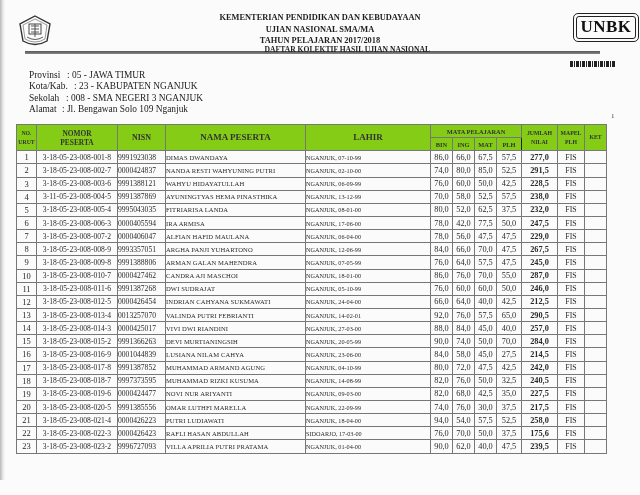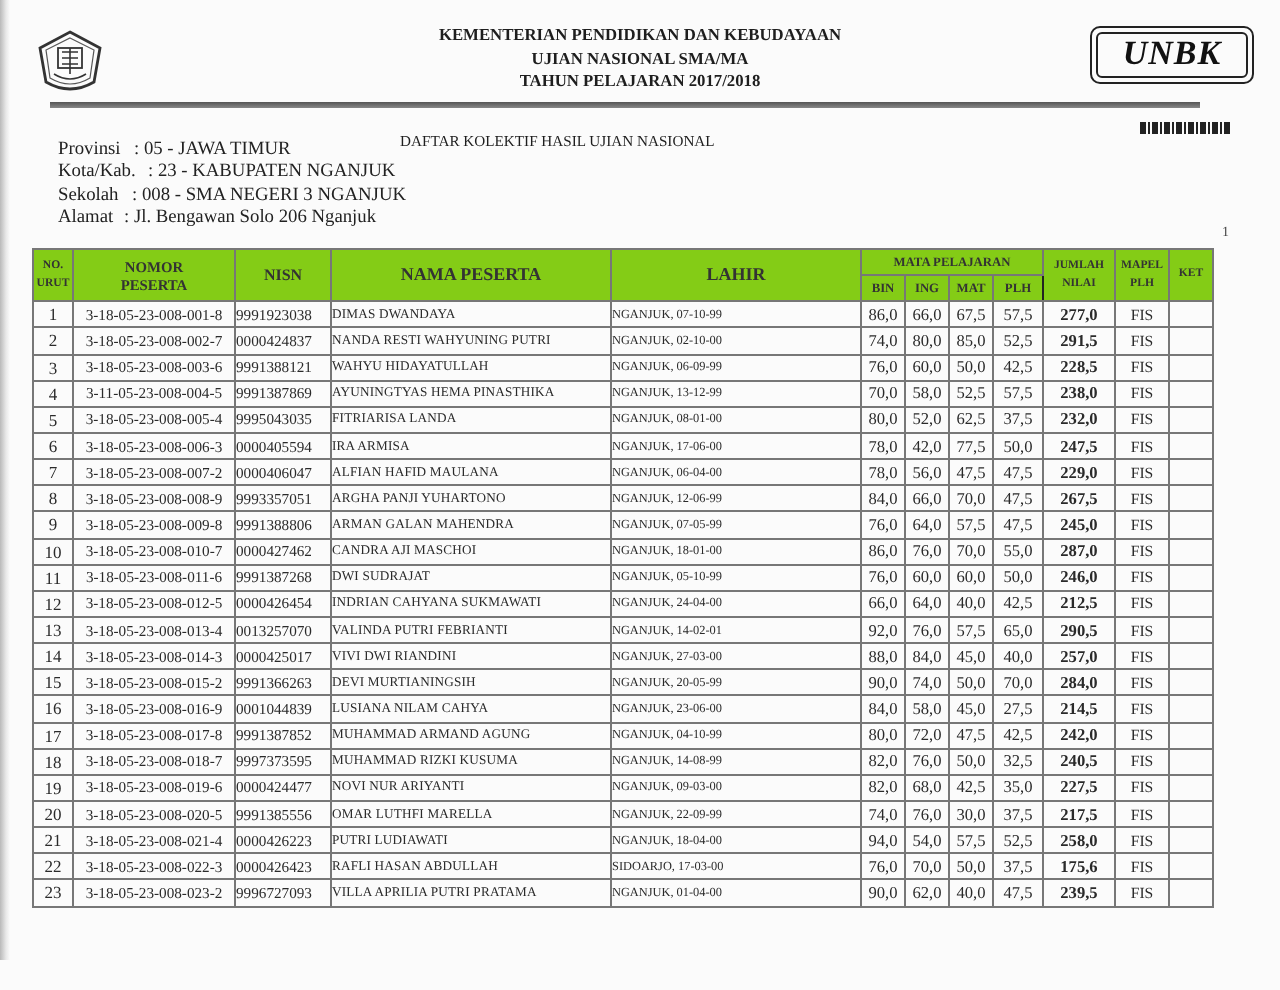--- a/index.html
+++ b/index.html
@@ -15,37 +15,36 @@
     background:linear-gradient(to right,#b9b9b9,#e8e8e8 60%,#fbfbfb);
   }
   .logo {
     position:absolute; left:18px; top:15px; width:34px; height:32px;
   }
   .header-titles {
     position:absolute; left:160px; top:12px; width:320px; text-align:center;
     font-weight:bold; font-size:8.4px; line-height:11.5px; color:#1e1e1e;
   }
   .unbk {
-    position:absolute; left:545px; top:13px; width:82px; height:29px;
+    position:absolute; left:573px; top:13px; width:66px; height:29px;
     border:1.5px solid #222; border-radius:5px; box-sizing:border-box;
     padding:2px;
-    font-style:italic;
   }
   .unbk-inner {
     width:100%; height:100%; border:1px solid #222; border-radius:3px; box-sizing:border-box;
     font-weight:bold; font-size:17px; line-height:20px; text-align:center; letter-spacing:0.5px;
     color:#111;
   }
   .rule {
     position:absolute; left:25px; top:51px; width:575px; height:3px;
     background:linear-gradient(#555,#888);
   }
   .doc-title {
-    position:absolute; left:200px; top:66px; width:230px; text-align:left;
-    font-weight:normal; font-size:7.6px; color:#1e1e1e;
+    position:absolute; left:200px; top:45px; width:230px; text-align:right;
+    font-weight:bold; font-size:7.6px; color:#1e1e1e;
   }
   .barcode {
     position:absolute; left:570px; top:61px; width:46px; height:6px;
     background:repeating-linear-gradient(to right,#222 0 3px,#fbfbfb 3px 4px,#222 4px 5px,#fbfbfb 5px 6px);
   }
   .meta {
     position:absolute; left:29px; top:70px; font-size:9.4px; line-height:11.4px; color:#222;
   }
   .meta-row { display:flex; }
   .meta-label { display:inline-block; }
@@ -116,21 +115,21 @@
   <div class="meta-row">
     <span class="meta-label l2">Kota/Kab.</span>
     <span>:  23 - KABUPATEN NGANJUK</span>
   </div>
   <div class="meta-row">
     <span class="meta-label l3">Sekolah</span>
     <span>: 008 - SMA NEGERI 3 NGANJUK</span>
   </div>
   <div class="meta-row">
     <span class="meta-label l4">Alamat</span>
-    <span>: Jl. Bengawan Solo 206 Nganjuk</span>
+    <span>: Jl. Bengawan Solo 109 Nganjuk</span>
   </div>
 </div>
 
 <div class="page-num">1</div>
 
 <table class="results">
   <colgroup>
     <col style="width:20px">
       <col style="width:81px">
       <col style="width:48px">

